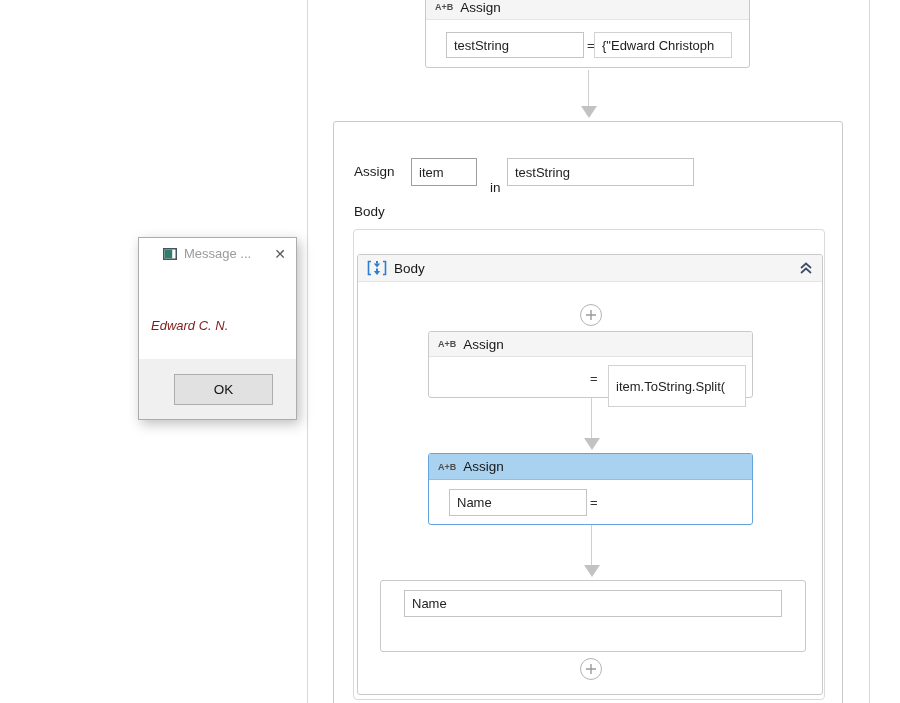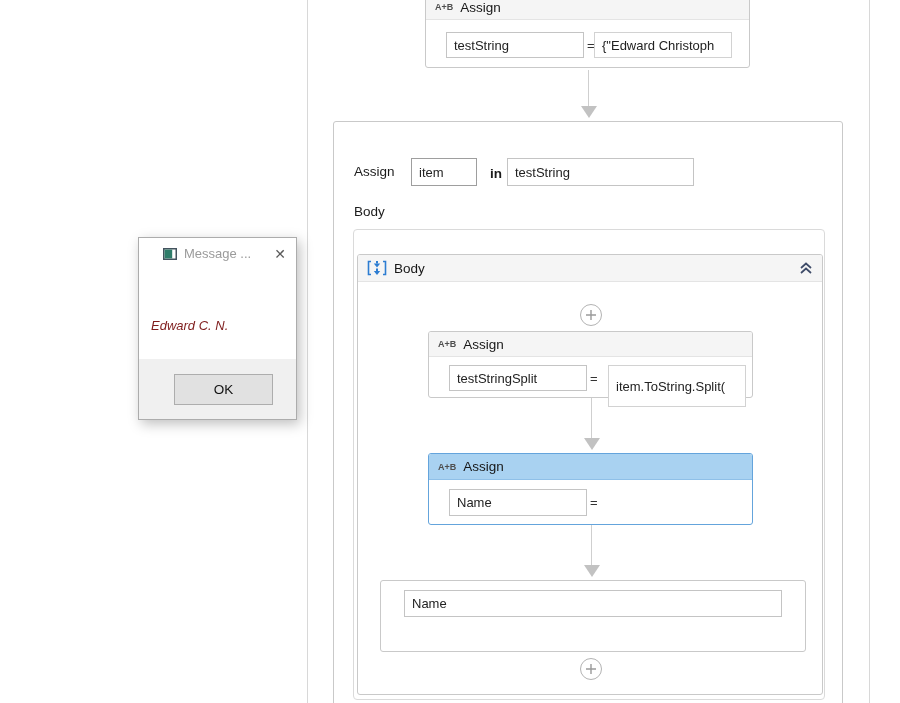--- a/index.html
+++ b/index.html
@@ -108,21 +108,21 @@
 
   <div class="arrow" style="left:580px; top:70px; height:48px;">
     <div class="line"></div>
       <div class="head"></div>
   </div>
 
   <div class="card" style="left:333px; top:121px; width:510px; height:590px;">
 
     <span class="fe-label" style="left:20px; top:36px;">Assign</span>
     <input class="field" style="left: 77px; top: 36px; width: 66px; height: 28px; border-color: rgb(158, 158, 158);" readonly="" value="item">
-    <span class="fe-label" style="left:156px; top:38px;font-weight:bold;">in</span>
+    <span class="fe-label" style="left:156px; top:52px;">in</span>
     <input class="field" style="left: 173px; top: 36px; width: 187px; height: 28px;" readonly="" value="testString">
 
     <span class="fe-label" style="left:20px; top:76px;">Body</span>
 
     <div class="dropbox" style="left:19px; top:107px; width:472px; height:471px;">
 
       <div class="seq" style="left:3px; top:24px; width:466px; height:441px;">
         <div class="seq-header">
           <span style="display:flex;">
             <svg width="20" height="16" viewBox="0 0 20 16">
@@ -149,21 +149,20 @@
             <path d="M6 1 V11 M1 6 H11" stroke="#9a9a9a" stroke-width="1.4"></path>
           </svg>
         </div>
 
         <div class="card" style="left:70px; top:76px; width:325px; height:67px;">
           <div class="card-header">
             <span class="ab-icon">A+B</span>
             <span class="htitle">Assign</span>
           </div>
           <div style="position:relative; height:41px;">
-            <input class="field" style="left: 20px; top: 8px; width: 138px; height: 26px;" readonly="" value="testStringSplit">
             <span class="eq" style="left:161px; top:14px;">=</span>
             <input class="field" style="left: 168px; top: 8px; width: 138px; height: 42px; border-color: rgb(210, 210, 210); margin-left: 11px;" readonly="" value="item.ToString.Split(">
           </div>
         </div>
 
         <div class="arrow" style="left:225px; top:143px; height:52px;">
           <div class="line"></div>
             <div class="head"></div>
         </div>
 

